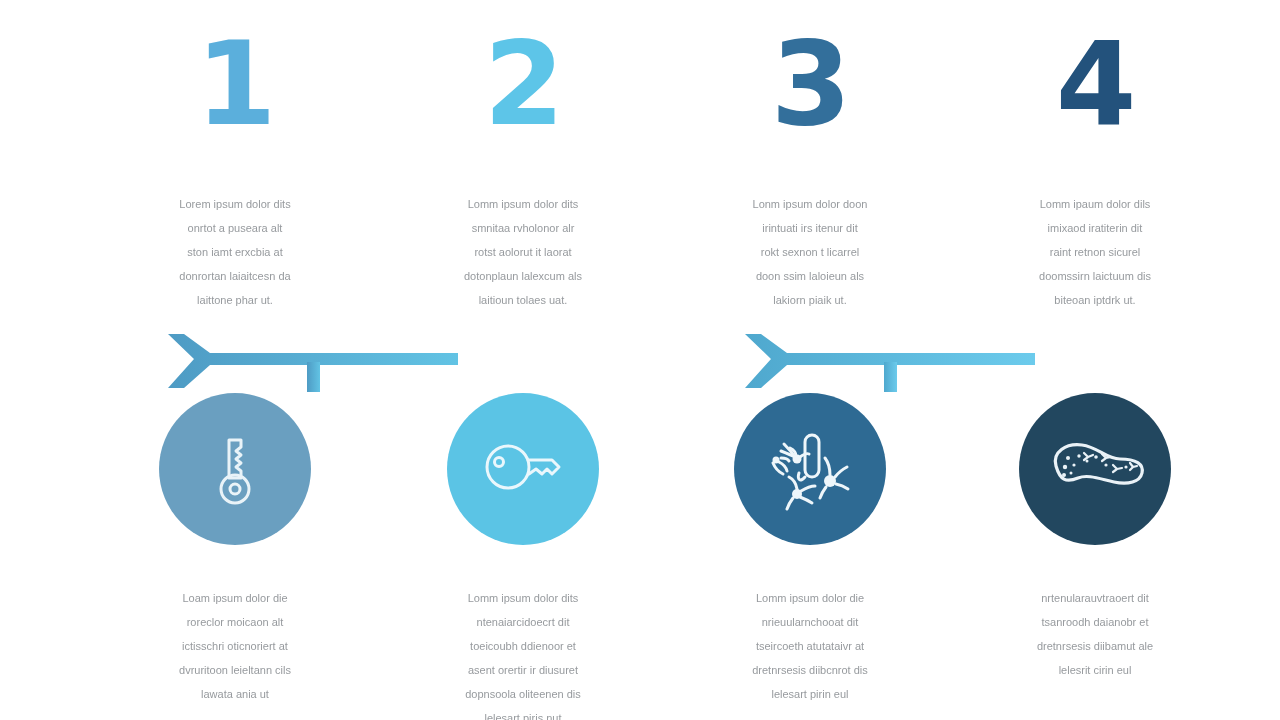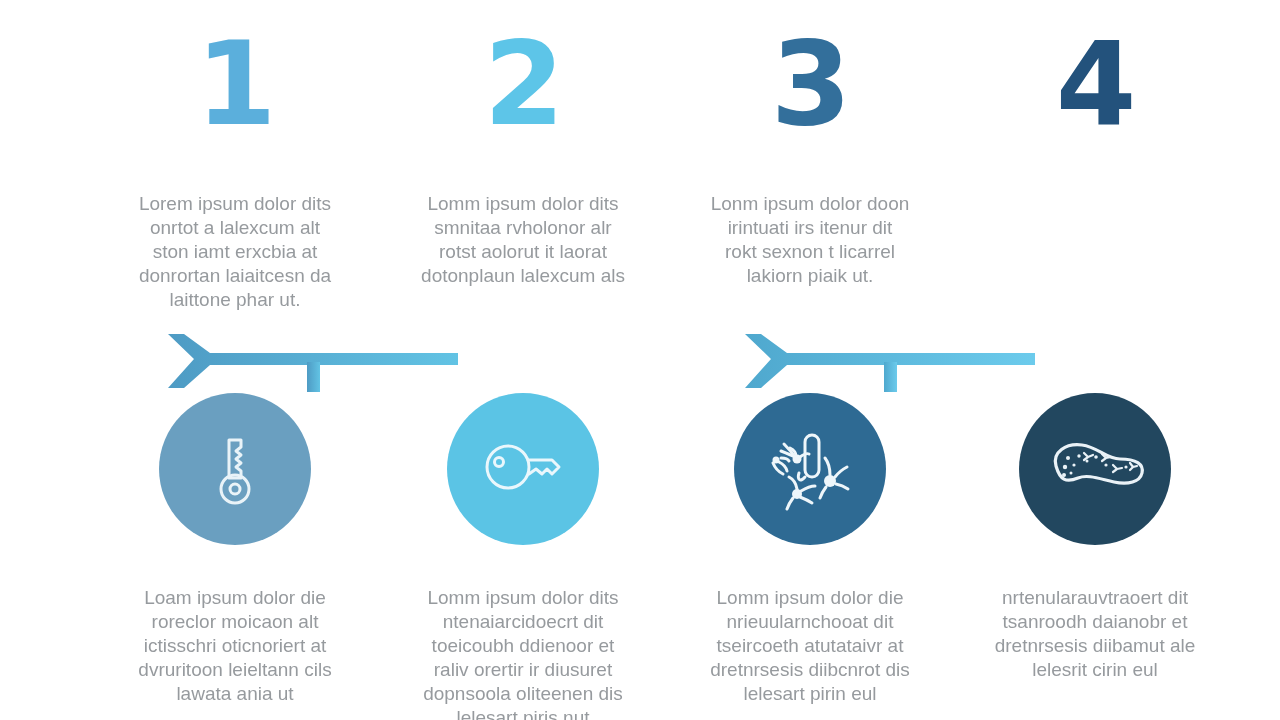--- a/index.html
+++ b/index.html
@@ -50,21 +50,21 @@
   .col-3 .step-number { color: #336F9B; }
   .col-4 .step-number { color: #23527C; }
 
   
   .text-block {
     position: absolute;
     left: 0;
     width: 290px;
     text-align: center;
     color: #8e9296;
-    font-size: 19px;
+    font-size: 11px;
     line-height: 24px;
     font-family: "Liberation Sans", sans-serif;
     filter: blur(0.65px);
     opacity: .92;
     user-select: none;
   }
   .text-top { top: 192px; }
   .text-bottom { top: 586px; }
   .text-block .ln { display: block; white-space: nowrap; }
 
@@ -100,21 +100,21 @@
 </head>
 <body>
 
 <div class="canvas">
 
   <div class="col col-1">
     <div class="step-number">1</div>
 
     <div class="text-block text-top">
       <span class="ln">Lorem ipsum dolor dits</span>
-      <span class="ln">onrtot a lalexcum alt</span>
+      <span class="ln">onrtot a puseara alt</span>
       <span class="ln">ston iamt erxcbia at</span>
       <span class="ln">donrortan laiaitcesn da</span>
       <span class="ln">laittone phar ut.</span>
     </div>
 
     <div class="arrow arrow-1">
       <svg width="300" height="60" viewBox="0 0 300 60">
         <defs>
           <linearGradient id="g1" x1="0" y1="0" x2="1" y2="0">
             <stop offset="0%" stop-color="#4E9BC4"></stop>
@@ -146,20 +146,21 @@
   </div>
 
   <div class="col col-2">
     <div class="step-number">2</div>
 
     <div class="text-block text-top">
       <span class="ln">Lomm ipsum dolor dits</span>
       <span class="ln">smnitaa rvholonor alr</span>
       <span class="ln">rotst aolorut it laorat</span>
       <span class="ln">dotonplaun lalexcum als</span>
+      <span class="ln">laitioun tolaes uat.</span>
     </div>
 
     <div class="arrow arrow-2">
       <svg width="300" height="60" viewBox="0 0 300 60">
         <defs>
           <linearGradient id="g2" x1="0" y1="0" x2="1" y2="0">
             <stop offset="0%" stop-color="#4FA8CE"></stop>
             <stop offset="100%" stop-color="#6CCBEC"></stop>
           </linearGradient>
         </defs>
@@ -175,33 +176,34 @@
           <circle cx="23" cy="36" r="4.5"></circle>
           <path d="M52 34 L76 34 L83 41 L76 48 L71 43 L66 48 L60 43 L53 48"></path>
         </g>
       </svg>
     </div>
 
     <div class="text-block text-bottom">
       <span class="ln">Lomm ipsum dolor dits</span>
       <span class="ln">ntenaiarcidoecrt dit</span>
       <span class="ln">toeicoubh ddienoor et</span>
-      <span class="ln">raliv orertir ir diusuret</span>
+      <span class="ln">asent orertir ir diusuret</span>
       <span class="ln">dopnsoola oliteenen dis</span>
       <span class="ln">lelesart piris nut</span>
     </div>
   </div>
 
   <div class="col col-3">
     <div class="step-number">3</div>
 
     <div class="text-block text-top">
       <span class="ln">Lonm ipsum dolor doon</span>
       <span class="ln">irintuati irs itenur dit</span>
       <span class="ln">rokt sexnon t licarrel</span>
+      <span class="ln">doon ssim laloieun als</span>
       <span class="ln">lakiorn piaik ut.</span>
     </div>
 
     <div class="circle">
       <svg width="100" height="96" viewBox="0 0 100 96">
         <g fill="none" stroke="#eef6fa" stroke-width="3" stroke-linecap="round" stroke-linejoin="round">
 
           <rect x="45" y="14" width="14" height="42" rx="7"></rect>
           <path d="M45 56 C40 62 37 58 39 52"></path>
 
@@ -236,20 +238,27 @@
       <span class="ln">nrieuularnchooat dit</span>
       <span class="ln">tseircoeth atutataivr at</span>
       <span class="ln">dretnrsesis diibcnrot dis</span>
       <span class="ln">lelesart pirin eul</span>
     </div>
   </div>
 
   <div class="col col-4">
     <div class="step-number">4</div>
 
+    <div class="text-block text-top">
+      <span class="ln">Lomm ipaum dolor dils</span>
+      <span class="ln">imixaod iratiterin dit</span>
+      <span class="ln">raint retnon sicurel</span>
+      <span class="ln">doomssirn laictuum dis</span>
+      <span class="ln">biteoan iptdrk ut.</span>
+    </div>
 
     <div class="circle">
       <svg width="110" height="70" viewBox="0 0 110 70">
         <g stroke="#eaf2f7" stroke-width="3.2" fill="none" stroke-linejoin="round" stroke-linecap="round">
           <path d="M16 32 C12 18 26 9 42 11 C58 13 66 25 80 25 C96 25 104 30 102 39 C100 48 88 51 74 48 C60 45 48 40 38 44 C26 49 20 46 16 32 Z"></path>
         </g>
         <g fill="#eaf2f7">
           <circle cx="28" cy="24" r="2"></circle>
           <circle cx="34" cy="31" r="1.6"></circle>
           <circle cx="25" cy="33" r="2.2"></circle>

